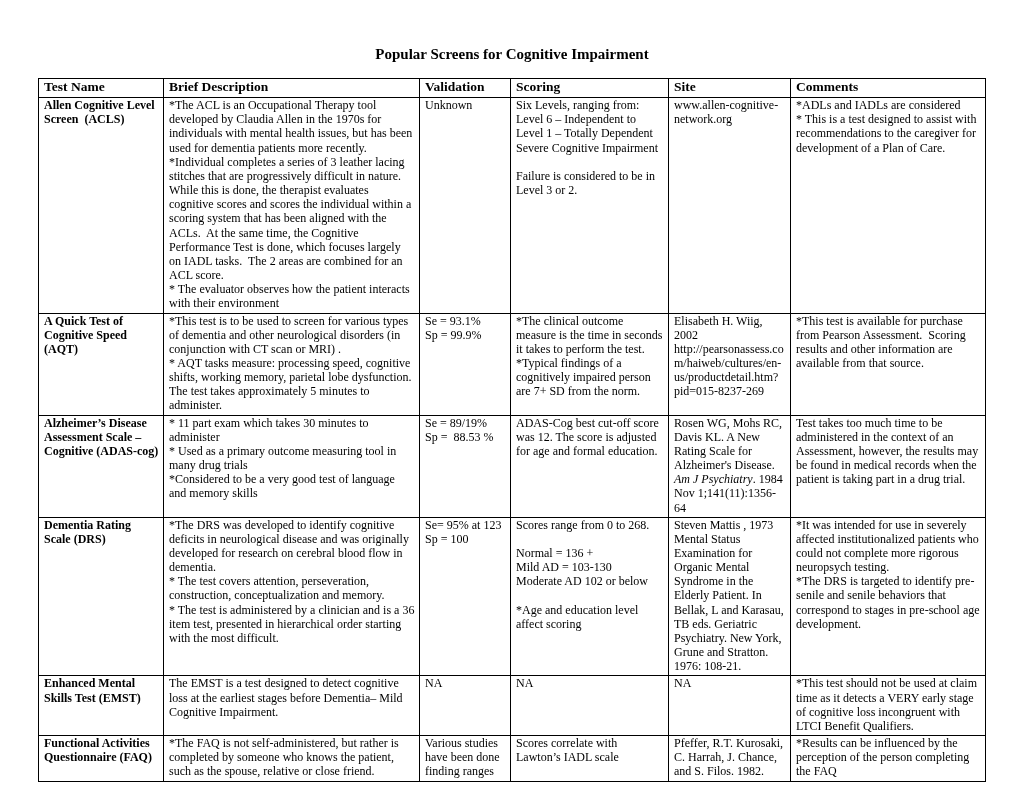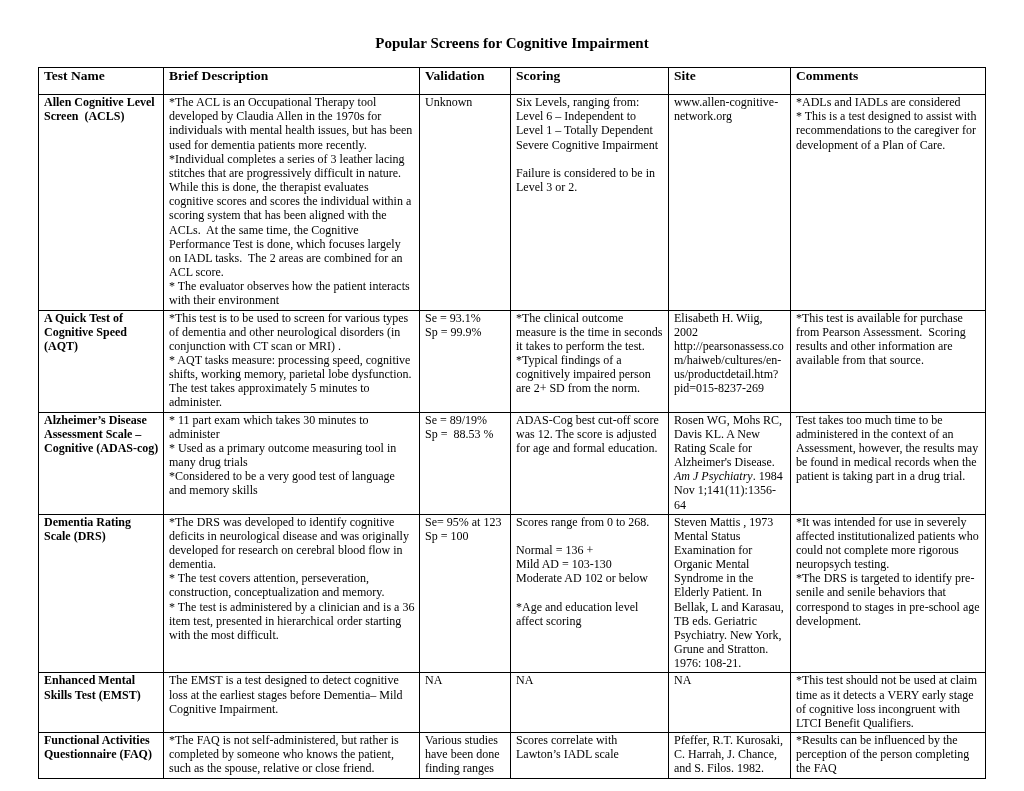--- a/index.html
+++ b/index.html
@@ -6,21 +6,21 @@
   html, body {
     margin: 0; padding: 0;
     width: 1024px; height: 791px;
     background: #ffffff;
     color: #000000;
     font-family: "Liberation Serif", "DejaVu Serif", serif;
     overflow: hidden;
   }
   .page { width: 1024px; height: 791px; }
   .page-title {
-    margin-top: 35px;
+    margin-top: 46px;
     margin-bottom: 15px;
     text-align: center;
     font-weight: bold;
     font-size: 15px;
     line-height: 1.15;
   }
   table.screens {
     border-collapse: collapse;
     table-layout: fixed;
     width: 947px;
@@ -34,21 +34,21 @@
     font-size: 12px;
     line-height: 1.18;
     white-space: pre-wrap;
     overflow-wrap: break-word;
   }
   table.screens th {
     font-size: 13.5px;
     font-weight: bold;
     white-space: nowrap;
     padding-top: 0;
-    padding-bottom: 10px;
+    padding-bottom: 2px;
     height: 17px;
   }
   td.test-name { font-weight: bold; }
   .italic { font-style: italic; }
   
   tr.r1 { height: 198px; }
   tr.r2 { height: 93px; }
   tr.r3 { height: 94px; }
   tr.r4 { height: 143px; }
   tr.r5 { height: 56px; }
@@ -99,21 +99,21 @@
 * This is a test designed to assist with recommendations to the caregiver for development of a Plan of Care.</td>
       </tr>
 
       <tr class="r2">
         <td class="test-name">A Quick Test of Cognitive Speed (AQT)</td>
         <td>*This test is to be used to screen for various types of dementia and other neurological disorders (in conjunction with CT scan or MRI) .
 * AQT tasks measure: processing speed, cognitive shifts, working memory, parietal lobe dysfunction. The test takes approximately 5 minutes to administer.</td>
         <td>Se = 93.1%
 Sp = 99.9%</td>
         <td>*The clinical outcome measure is the time in seconds it takes to perform the test.
-*Typical findings of a cognitively impaired person are 2+ SD from the norm.</td>
+*Typical findings of a cognitively impaired person are 7+ SD from the norm.</td>
         <td>Elisabeth H. Wiig, 2002
 http://pearsonassess.com/haiweb/cultures/en-us/productdetail.htm?pid=015-8237-269</td>
         <td>*This test is available for purchase from Pearson Assessment.  Scoring results and other information are available from that source.</td>
       </tr>
 
       <tr class="r3">
         <td class="test-name">Alzheimer’s Disease Assessment Scale – Cognitive (ADAS-cog)</td>
         <td>* 11 part exam which takes 30 minutes to administer
 * Used as a primary outcome measuring tool in many drug trials
 *Considered to be a very good test of language and memory skills</td>

